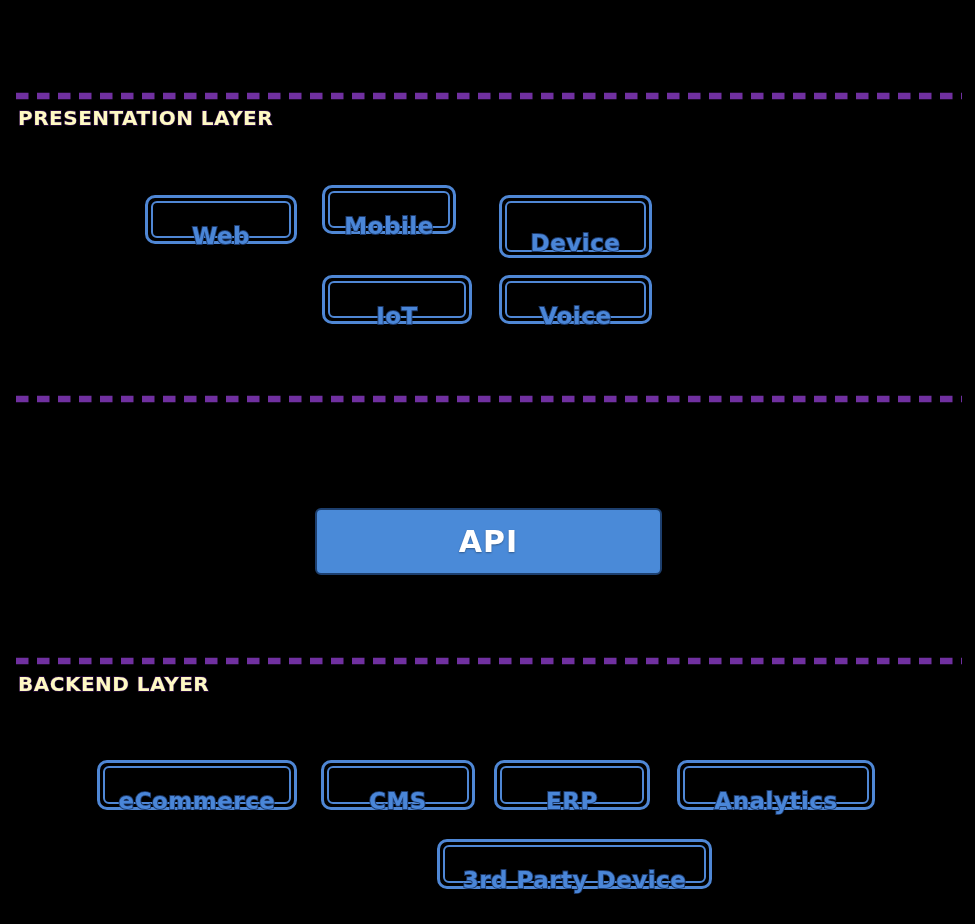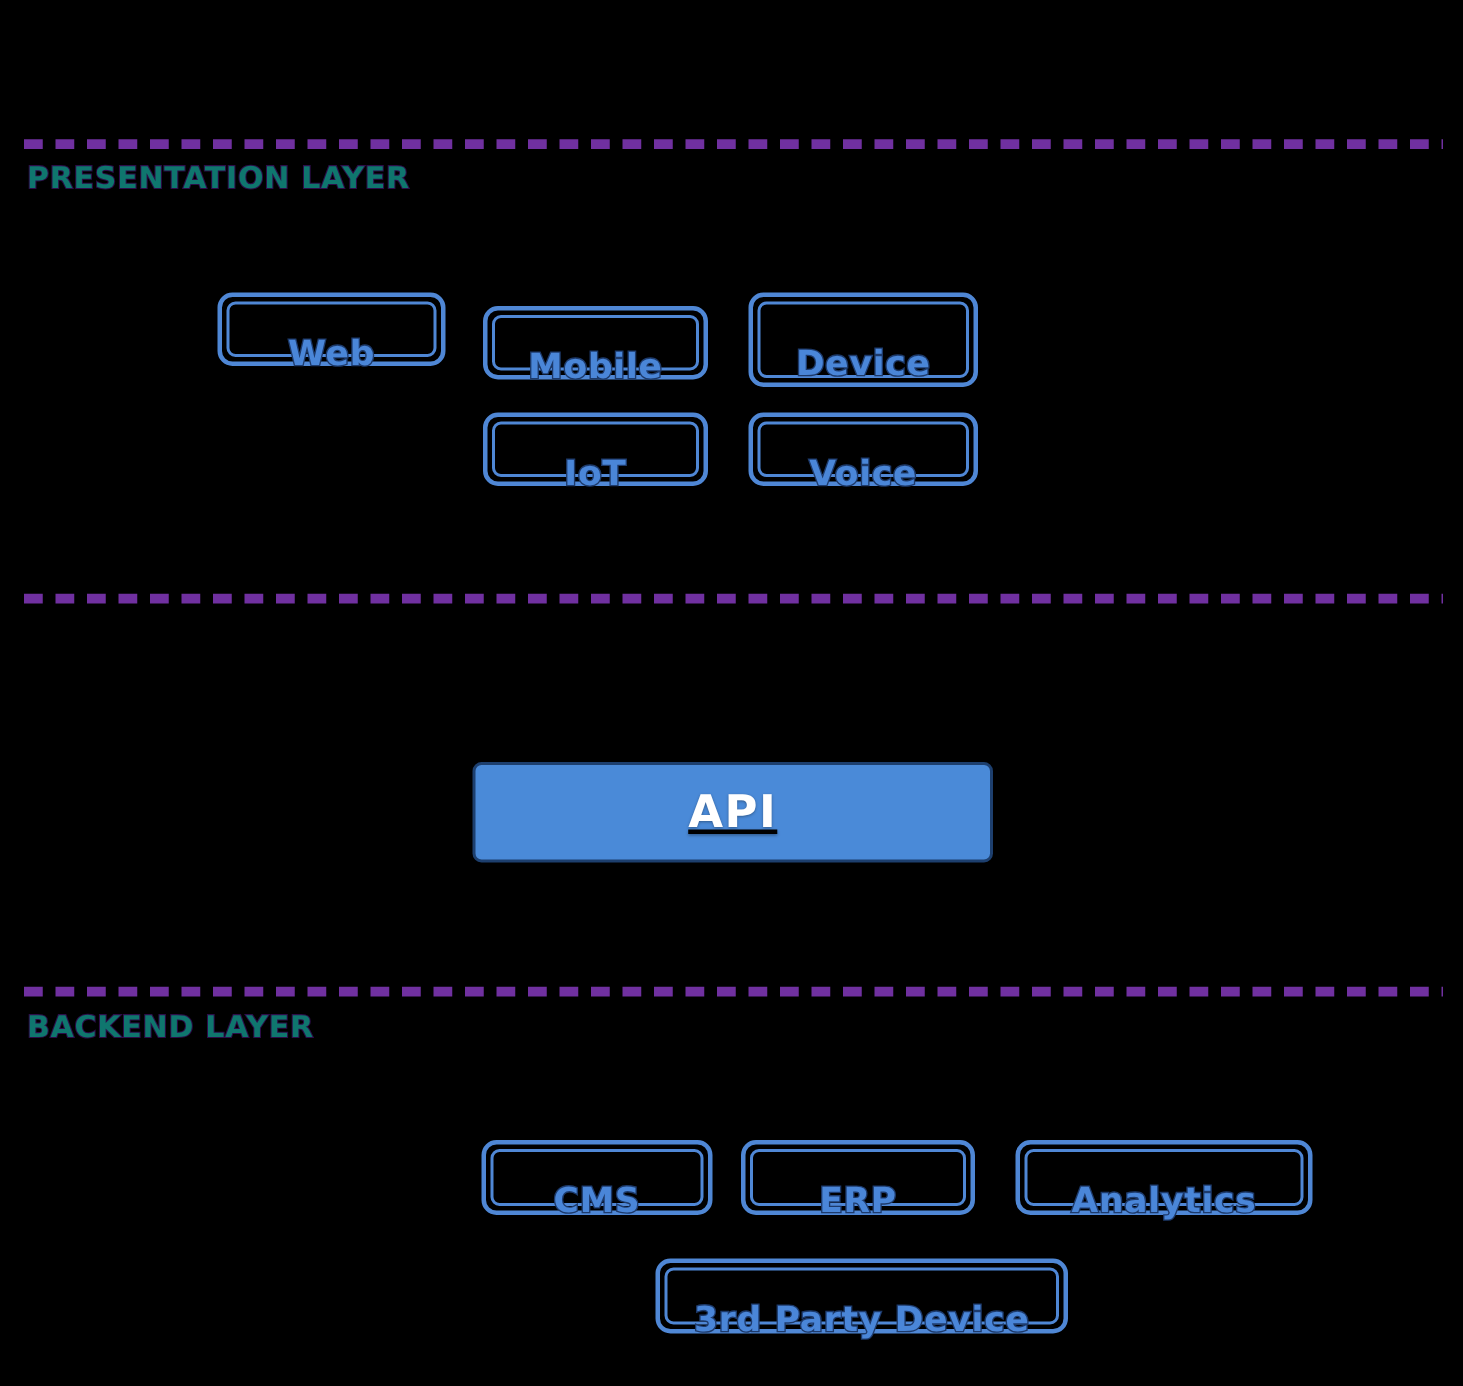--- a/index.html
+++ b/index.html
@@ -16,21 +16,21 @@
     left: 10px;
     width: 955px;
     height: 8px;
   }
   .layer-label {
     position: absolute;
     left: 18px;
     font-size: 20px;
     font-weight: bold;
     letter-spacing: 0.5px;
-    color: #0f766e;
+    color: #fef9c3;
     -webkit-text-stroke: 1.4px #2d0d49;
     paint-order: stroke fill;
     line-height: 24px;
     white-space: nowrap;
   }
   .shape {
     position: absolute;
     border: 3px solid #4f87d5;
     border-radius: 10px;
     padding: 3px;
@@ -63,21 +63,20 @@
     top: 508px;
     width: 347px;
     height: 67px;
     background: #4a8ad8;
     border: 2px solid #1d3f6e;
     border-radius: 6px;
     box-sizing: border-box;
     display: flex;
     align-items: center;
     justify-content: center;
-    text-decoration: underline;
   }
   .api-label {
     color: #ffffff;
     font-size: 30px;
     font-weight: bold;
     letter-spacing: 1px;
     text-shadow: 0 1px 2px rgba(0,0,0,0.35);
   }
 </style>
 </head>
@@ -89,21 +88,21 @@
     <line x1="6" y1="4" x2="952" y2="4" stroke="#7030A0" stroke-width="6.5" stroke-dasharray="12.5 8.5"></line>
   </svg>
 
   <div class="layer-label" style="top:106px">PRESENTATION LAYER</div>
 
   <div class="shape" style="left:145px; top:195px; width:152px; height:49px">
     <div class="shape-inner">
       <span class="box-label">Web</span>
     </div>
   </div>
-  <div class="shape" style="left:322px; top:204px; width:150px; height:49px">
+  <div class="shape" style="left:322px; top:185px; width:134px; height:49px">
     <div class="shape-inner">
       <span class="box-label">Mobile</span>
     </div>
   </div>
   <div class="shape" style="left:499px; top:195px; width:153px; height:63px">
     <div class="shape-inner">
       <span class="box-label">Device</span>
     </div>
   </div>
 
@@ -125,20 +124,25 @@
   <div class="api-box">
     <span class="api-label">API</span>
   </div>
 
   <svg class="divider" style="top:657px" viewBox="0 0 955 8">
     <line x1="6" y1="4" x2="952" y2="4" stroke="#7030A0" stroke-width="6.5" stroke-dasharray="12.5 8.5"></line>
   </svg>
 
   <div class="layer-label" style="top:672px">BACKEND LAYER</div>
 
+  <div class="shape" style="left:97px; top:760px; width:200px; height:50px">
+    <div class="shape-inner">
+      <span class="box-label">eCommerce</span>
+    </div>
+  </div>
   <div class="shape" style="left:321px; top:760px; width:154px; height:50px">
     <div class="shape-inner">
       <span class="box-label">CMS</span>
     </div>
   </div>
   <div class="shape" style="left:677px; top:760px; width:198px; height:50px">
     <div class="shape-inner">
       <span class="box-label">Analytics</span>
     </div>
   </div>

